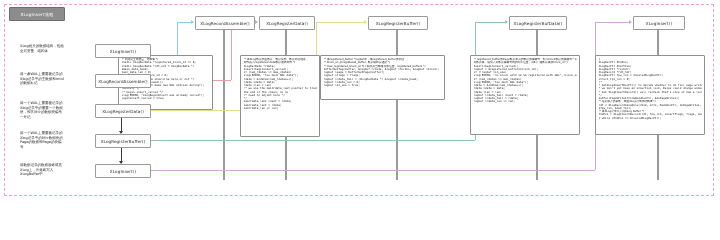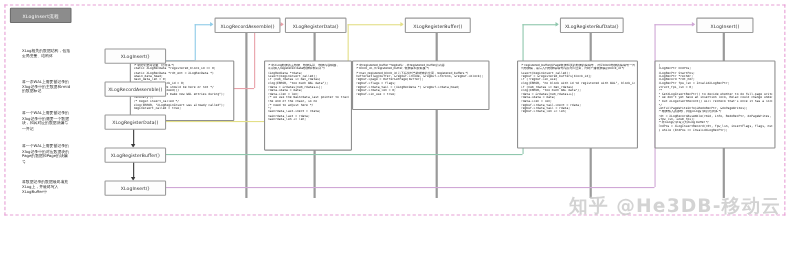--- a/index.html
+++ b/index.html
@@ -214,14 +214,13 @@
       <div class="ln"> */</div>
       <div class="ln">GetFullPageWriteInfo(&amp;RedoRecPtr, &amp;doPageWrites);</div>
       <div class="ln cn">/* 根据输入的参数，构造XLog记录的结构体 */</div>
       <div class="ln">rdt = XLogRecordAssemble(rmid, info, RedoRecPtr, doPageWrites,</div>
       <div class="ln">                         &amp;fpw_lsn, &amp;num_fpi);</div>
       <div class="ln cn">/* 将XLog记录写入到XLog buffer */</div>
       <div class="ln">EndPos = XLogInsertRecord(rdt, fpw_lsn, insertFlags, flags, num_fpi, fpi);</div>
       <div class="ln">} while (EndPos == InvalidXLogRecPtr);</div>
     </div>
 
-  <div id="wm">知乎 @He3DB-移动云</div>
 </div>
 
 </body></html>

